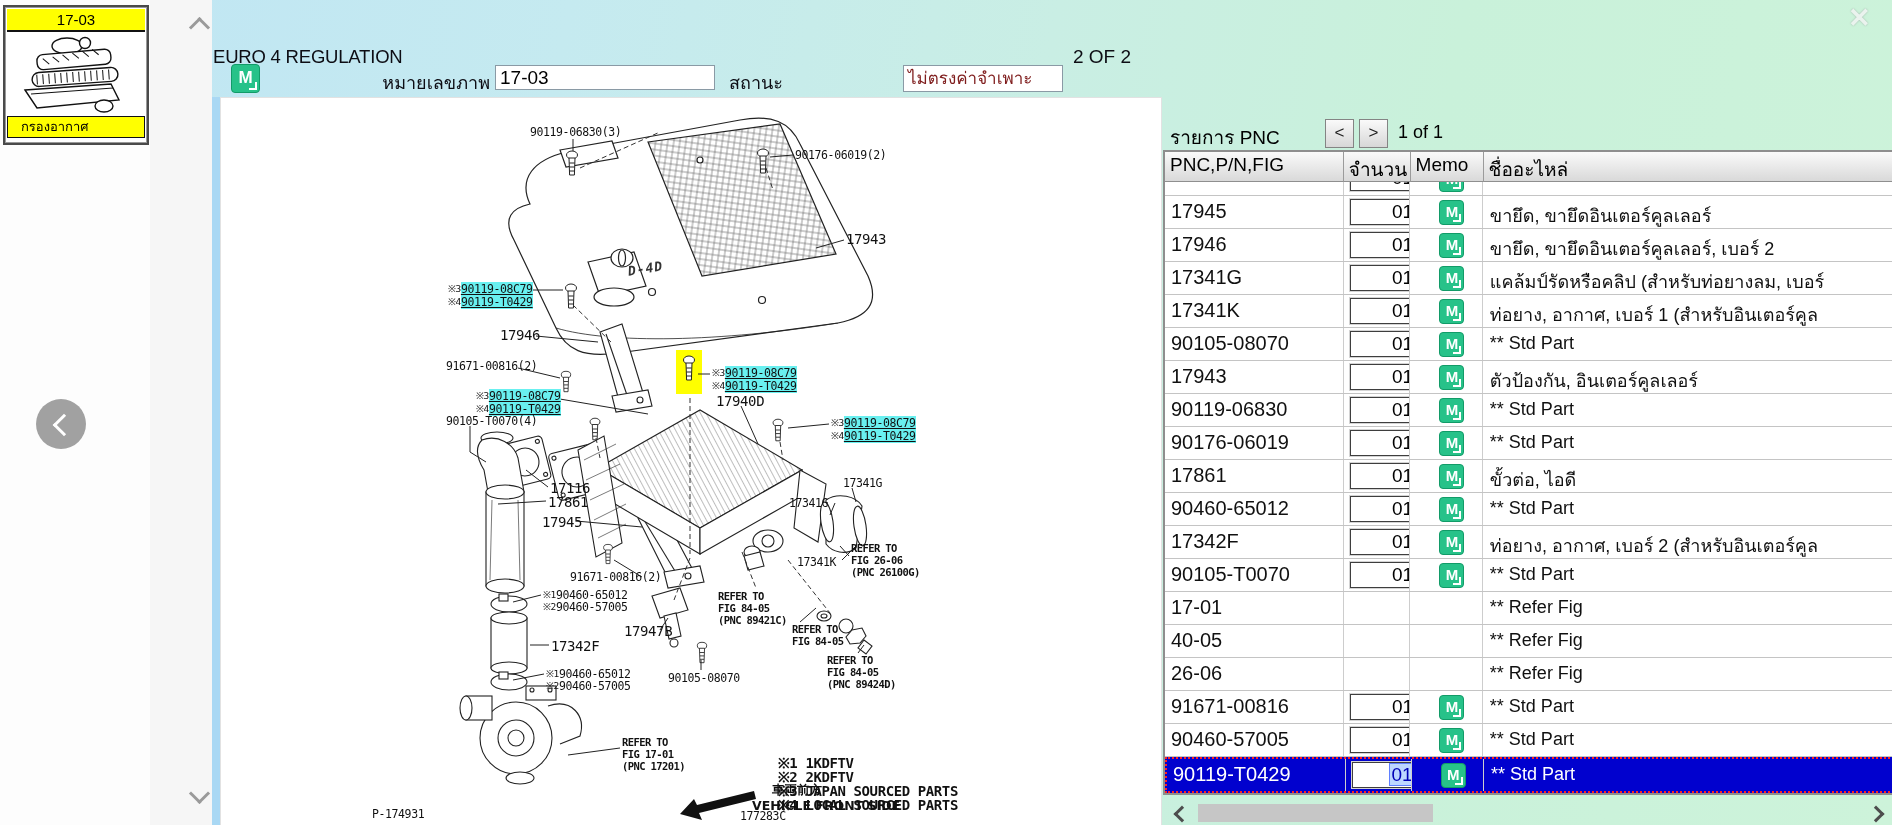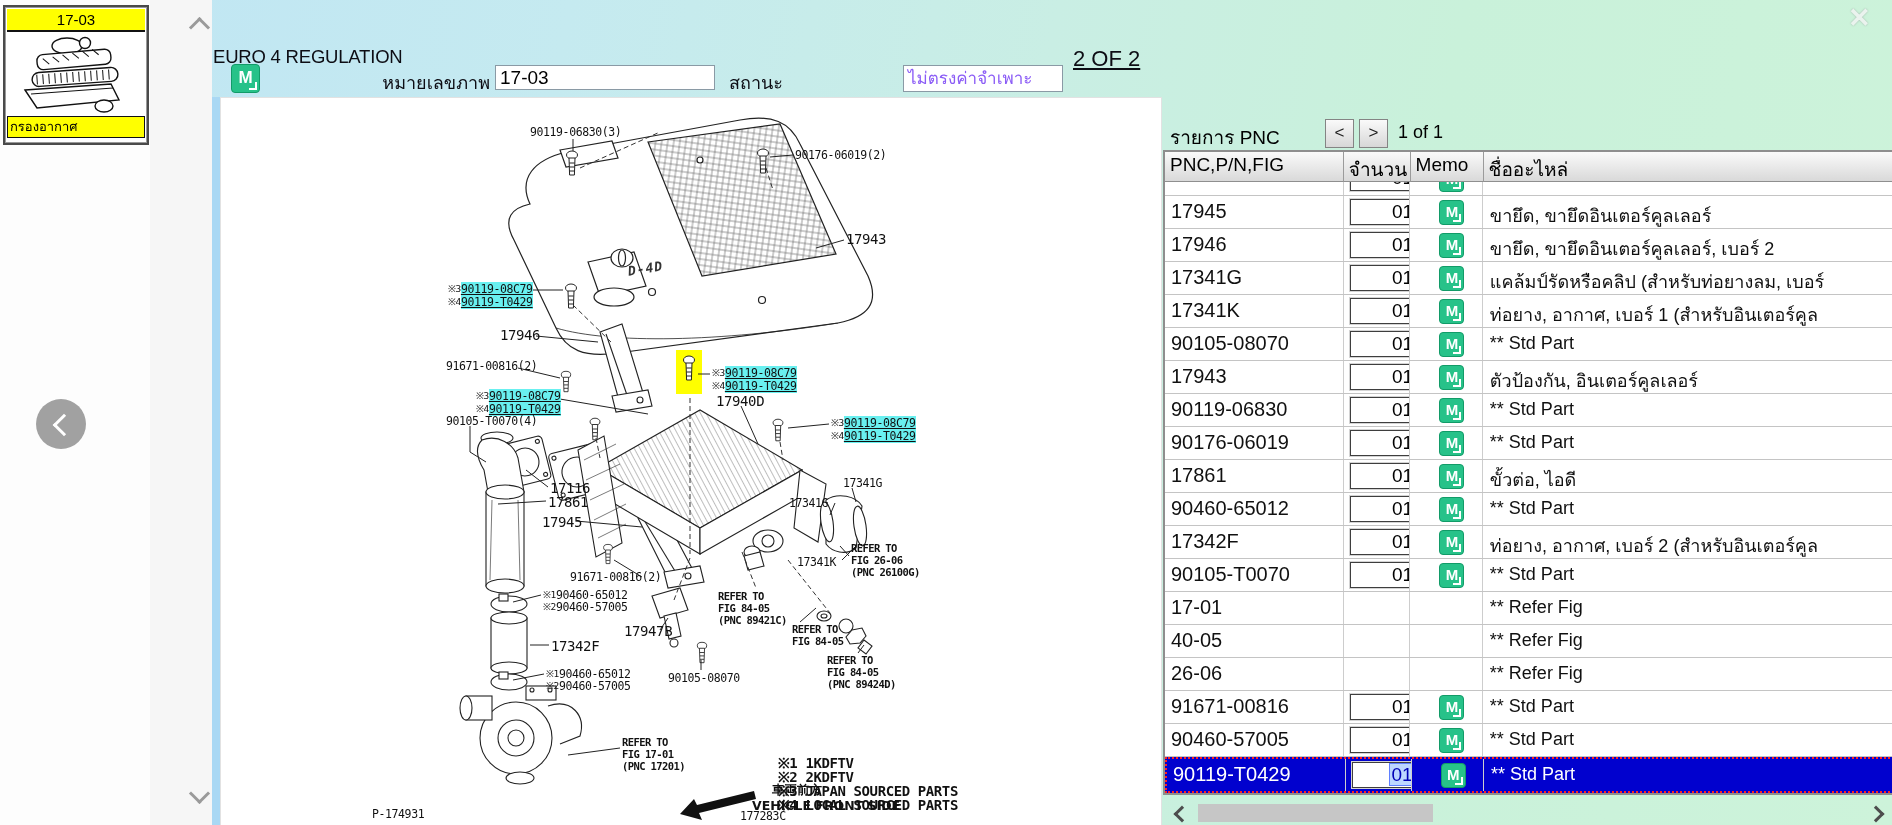--- a/index.html
+++ b/index.html
@@ -8,34 +8,34 @@
     background:linear-gradient(100deg,#bfe5f4 0%,#c5eaf0 28%,#c9eee4 52%,#c9f1da 72%,#cdf3da 100%);}
   
   .sidebar{position:absolute;left:0;top:0;width:150px;height:825px;background:#fdfdfd;}
   .scrollstrip{position:absolute;left:150px;top:0;width:62px;height:825px;background:#f6f6f6;}
   .thumb{position:absolute;left:3px;top:5px;width:142px;height:136px;background:#fff;
     border:2px solid #4a4a4a;box-shadow:inset 0 0 0 1px #999;}
   .thumb-title{height:21px;background:#ffff00;border-bottom:2px solid #111;margin:2px;
     text-align:center;font-size:15px;line-height:21px;color:#000;}
   .thumb-art{height:82px;margin:0 2px;}
   .thumb-cap{height:20px;background:#ffff00;border:1px solid #111;margin:0 2px 2px 2px;
-    font-size:13px;line-height:19px;padding-left:2px;color:#000;white-space:nowrap;overflow:hidden;}
+    font-size:13px;line-height:19px;padding-left:13px;color:#000;white-space:nowrap;overflow:hidden;}
   .chev{display:inline-block;width:12px;height:12px;}
   .chev.up{border-left:3px solid #9a9a9a;border-top:3px solid #9a9a9a;transform:rotate(45deg);}
   .chev.down{border-right:3px solid #9a9a9a;border-bottom:3px solid #9a9a9a;transform:rotate(45deg);}
   .strip-btn{position:absolute;left:186px;width:26px;height:26px;cursor:pointer;text-align:center;}
   
   .hline{position:absolute;left:213px;font-size:18.5px;letter-spacing:-0.2px;color:#0d0d14;white-space:nowrap;}
-  .pageind{position:absolute;left:1073px;top:46px;font-size:22px;color:#0d0d14;text-decoration:underline;}
+  .pageind{position:absolute;left:1073px;top:46px;font-size:19px;color:#0d0d14;}
   .memo-big{position:absolute;left:231px;top:64px;width:27px;height:27px;}
   .flabel{position:absolute;font-size:18px;color:#0d0d14;white-space:nowrap;}
   .finput{position:absolute;left:495px;top:65px;width:210px;height:23px;border:1px solid #8a9aa5;
     background:#fff;font-size:19px;font-family:"Liberation Sans",sans-serif;padding:0 4px;color:#000;}
   .fstatus{position:absolute;left:903px;top:65px;width:150px;height:25px;border:1px solid #8a9aa5;
-    background:#fff;font-size:17px;line-height:25px;padding:0 4px;color:#8b5cf6;white-space:nowrap;}
+    background:#fff;font-size:17px;line-height:25px;padding:0 4px;color:#7f1d1d;white-space:nowrap;}
   .close-x{position:absolute;left:1848px;top:2px;font-size:27px;color:rgba(238,246,241,0.95);
     text-shadow:0 0 2px #9fb3a8;cursor:pointer;font-weight:bold;}
   
   .bluebar{position:absolute;left:212px;top:97px;width:8px;height:728px;background:#a9d8f4;}
   .canvas{position:absolute;left:220px;top:97px;width:940px;height:728px;background:#fff;
     border:1px solid #e2e2e2;}
   .dsvg{position:absolute;left:0;top:0;}
   .dlabel{position:absolute;font-family:"DejaVu Sans Mono",monospace;font-size:11.5px;line-height:1.12;
     color:#111;white-space:pre-line;letter-spacing:-0.4px;}
   .dlabel.big{font-size:14px;}

